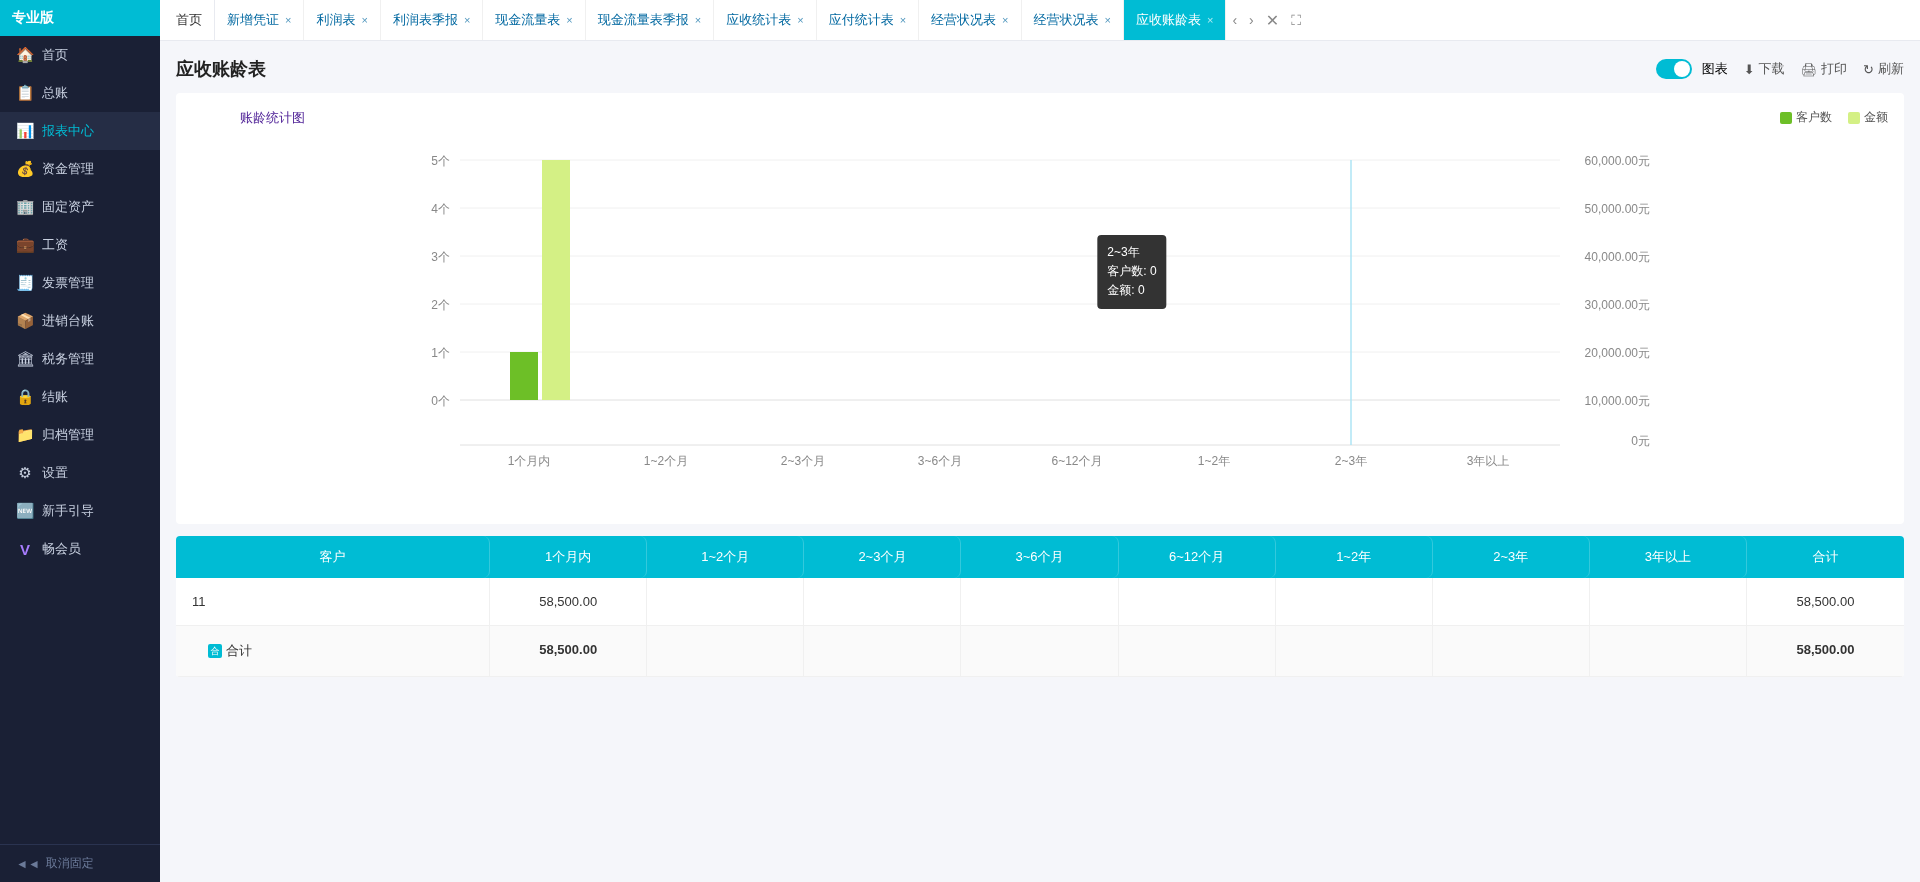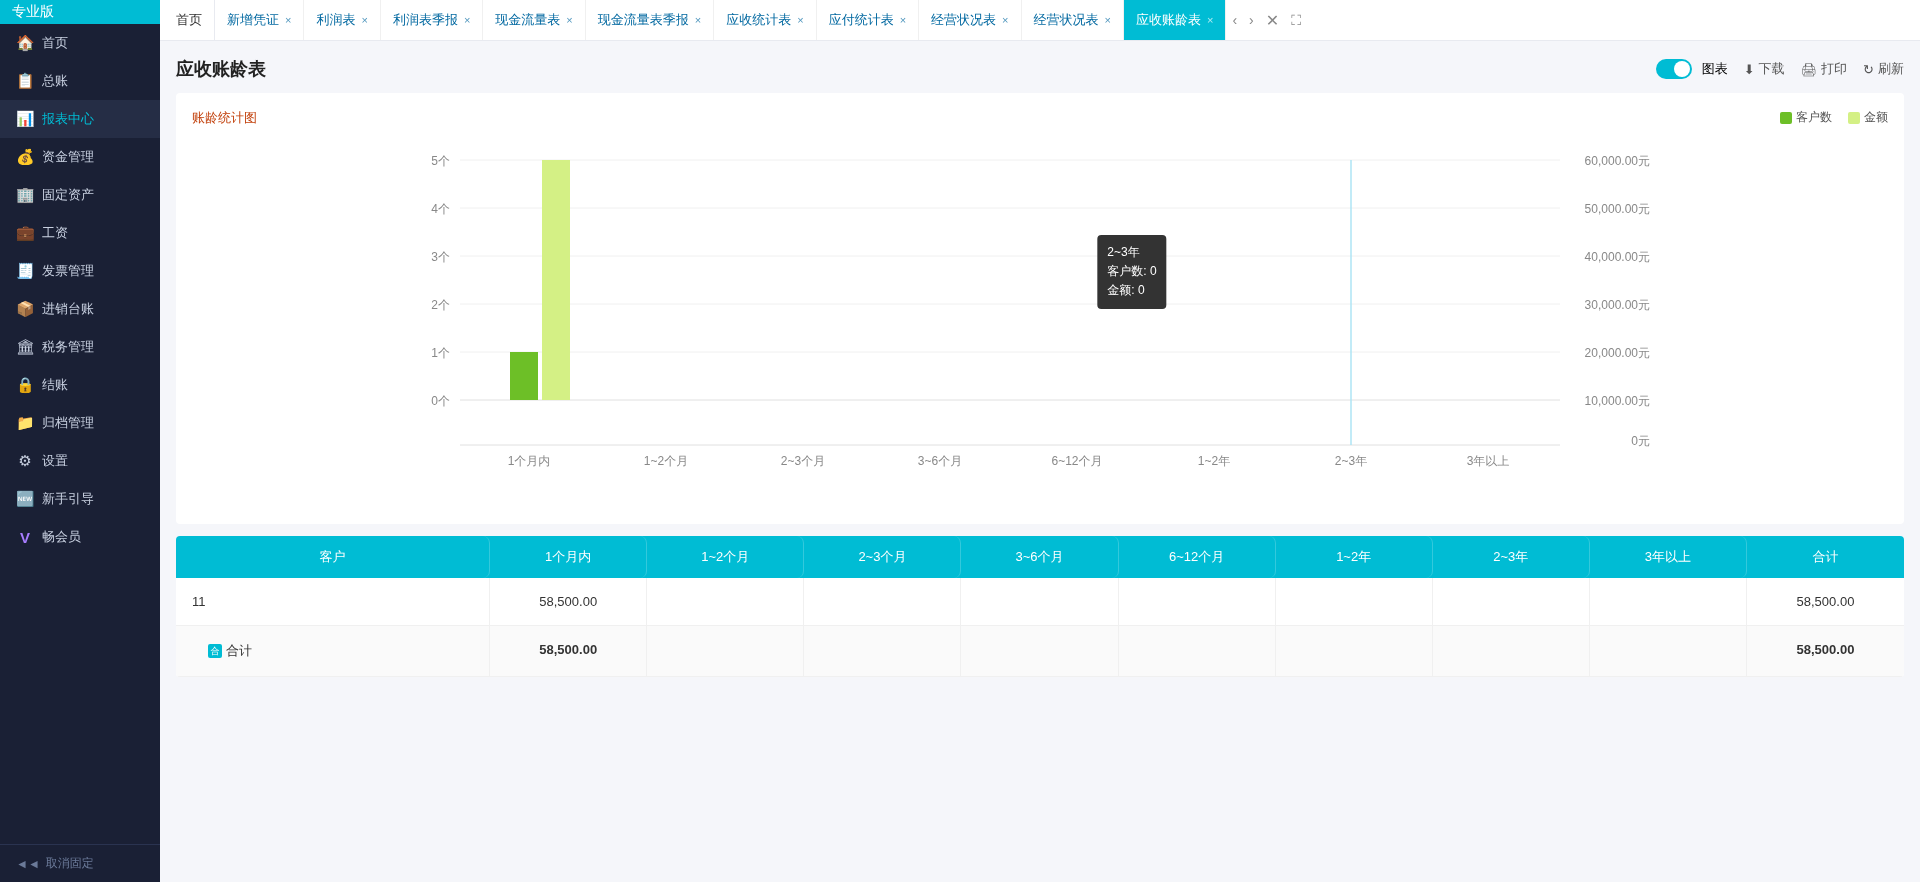--- a/index.html
+++ b/index.html
@@ -10,27 +10,27 @@
       width: 160px;
       background: #1a2035;
       color: #c8d0e0;
       display: flex;
       flex-direction: column;
       flex-shrink: 0;
       height: 100%;
     }
     .sidebar-logo {
       background: #00bcd4;
-      height: 24px;
+      height: 36px;
       display: flex;
       align-items: center;
       padding: 0 12px;
       color: white;
       font-size: 14px;
-      font-weight: normal;
+      font-weight: bold;
     }
     .sidebar-item {
       display: flex;
       align-items: center;
       padding: 10px 16px;
       cursor: pointer;
       gap: 8px;
       font-size: 13px;
       color: #c8d0e0;
     }
@@ -168,22 +168,23 @@
     
     .chart-container {
       background: white;
       border-radius: 4px;
       padding: 16px;
       margin-bottom: 12px;
       position: relative;
     }
     .chart-title {
       font-size: 13px;
-      color: #c2410c;
+      color: #4c1d95;
       margin-bottom: 8px;
+      margin-left: 48px;
     }
     .chart-legend {
       position: absolute;
       top: 16px;
       right: 16px;
       display: flex;
       gap: 16px;
       align-items: center;
       font-size: 12px;
       color: #555;

